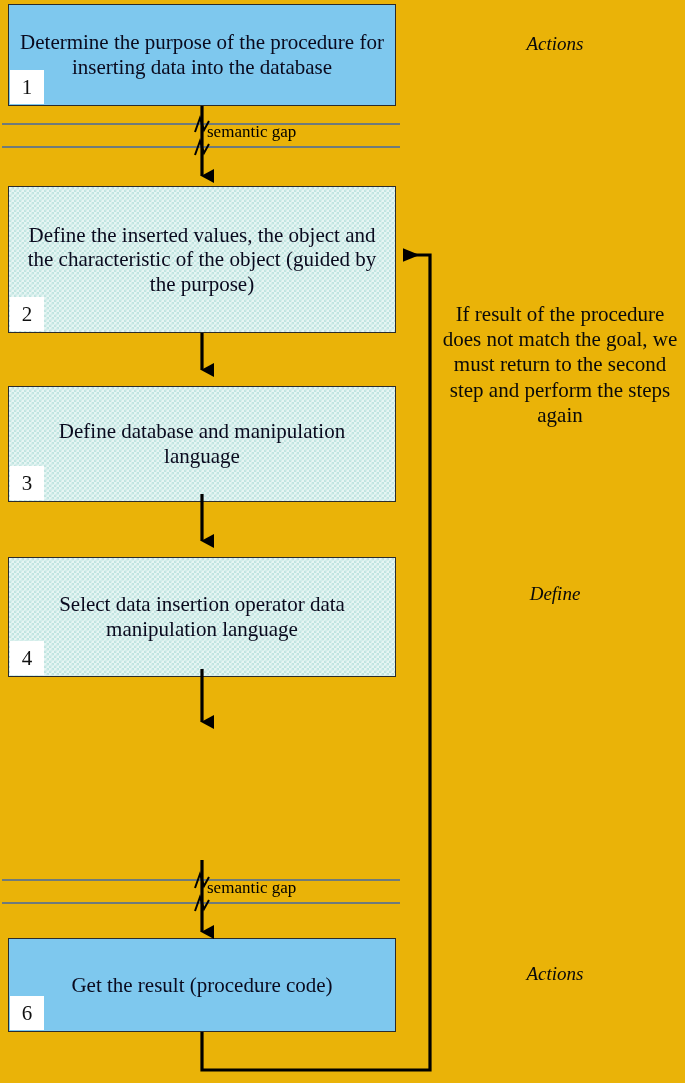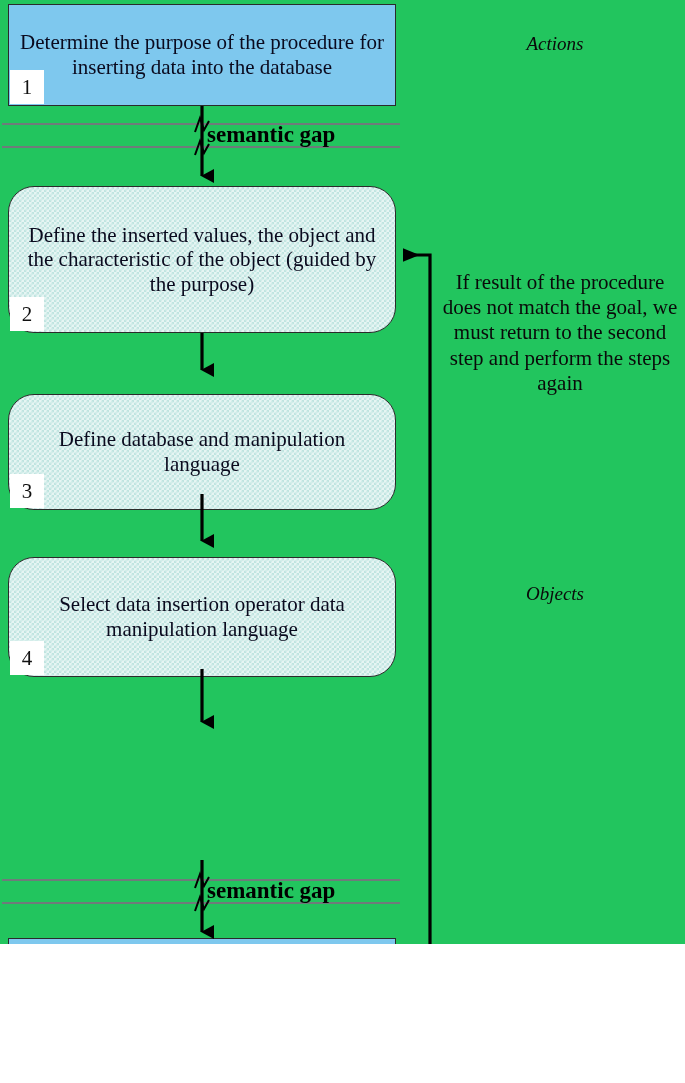--- a/index.html
+++ b/index.html
@@ -6,22 +6,22 @@
     margin: 0;
     padding: 0;
     background: #ffffff;
   }
   body {
     font-family: "Liberation Serif", "DejaVu Serif", serif;
   }
   #canvas {
     position: relative;
     width: 685px;
-    height: 944px;
-    background: #22c55e;
+    height: 1083px;
+    background: #eab308;
     overflow: hidden;
   }
 
   
   .node {
     position: absolute;
     box-sizing: border-box;
     border: 1.5px solid #2b2b2b;
     display: flex;
     align-items: center;
@@ -43,21 +43,20 @@
     background: #7ec8ee;
   }
   
   .node.hatch {
     background-color: #e6f5f3;
     background-image:
       linear-gradient(45deg, #bfe4e0 25%, transparent 25%, transparent 75%, #bfe4e0 75%),
       linear-gradient(45deg, #bfe4e0 25%, transparent 25%, transparent 75%, #bfe4e0 75%);
     background-size: 5px 5px;
     background-position: 0 0, 2.5px 2.5px;
-    border-radius: 26px;
   }
   
   .badge {
     position: absolute;
     left: 1px;
     bottom: 1px;
     width: 34px;
     height: 34px;
     background: #ffffff;
     color: #111111;
@@ -76,76 +75,78 @@
     text-align: center;
     width: 250px;
   }
   .side-note {
     position: absolute;
     font-size: 21px;
     line-height: 1.2;
     color: #0a0a0a;
     text-align: center;
     width: 240px;
+    margin-top: 32px;
   }
 
   
   #wires {
     position: absolute;
     left: 0;
     top: 0;
     width: 685px;
     height: 1083px;
     pointer-events: none;
     z-index: 5;
   }
   .gap-word {
     position: absolute;
-    font-weight: bold;
-    font-size: 23px;
+    font-weight: normal;
+    font-size: 17px;
     color: #000000;
     z-index: 6;
     white-space: nowrap;
   }
 </style>
 </head>
 <body>
 
 <div id="canvas">
 
   <div class="node blue" style="left:8px; top:4px; width:388px; height:102px;">
     <span class="label">Determine the purpose of the procedure for inserting data into the database</span>
     <span class="badge">1</span>
   </div>
 
   <div class="node hatch" style="left:8px; top:186px; width:388px; height:147px;">
     <span class="label">Define the inserted values, the object and the characteristic of the object (guided by the purpose)</span>
     <span class="badge">2</span>
   </div>
 
-  <div class="node hatch" style="left:8px; top:394px; width:388px; height:116px;">
+  <div class="node hatch" style="left:8px; top:386px; width:388px; height:116px;">
     <span class="label">Define database and manipulation language</span>
     <span class="badge">3</span>
   </div>
 
   <div class="node hatch" style="left:8px; top:549px; width:388px; height:120px;margin-top:8px;">
     <span class="label">Select data insertion operator data manipulation language</span>
     <span class="badge">4</span>
   </div>
 
 
   <div class="node blue" style="left:8px; top:938px; width:388px; height:94px;">
+    <span class="label">Get the result (procedure code)</span>
     <span class="badge">6</span>
   </div>
 
   <div class="side-title" style="left:430px; top:33px;">Actions</div>
 
   <div class="side-note" style="left:440px; top:270px;">If result of the procedure does not match the goal, we must return to the second step and perform the steps again</div>
 
-  <div class="side-title" style="left:430px; top:583px;">Objects</div>
+  <div class="side-title" style="left:430px; top:583px;">Define</div>
 
   <div class="side-title" style="left:430px; top:963px;">Actions</div>
 
   <div class="gap-word" style="left:207px; top:122px;">semantic gap</div>
 
   <div class="gap-word" style="left:207px; top:878px;">semantic gap</div>
 
   <svg id="wires" viewBox="0 0 685 1083">
     <defs>
       <marker id="arrowDown" markerWidth="16" markerHeight="14" refX="7.5" refY="12" orient="auto" markerUnits="userSpaceOnUse">

